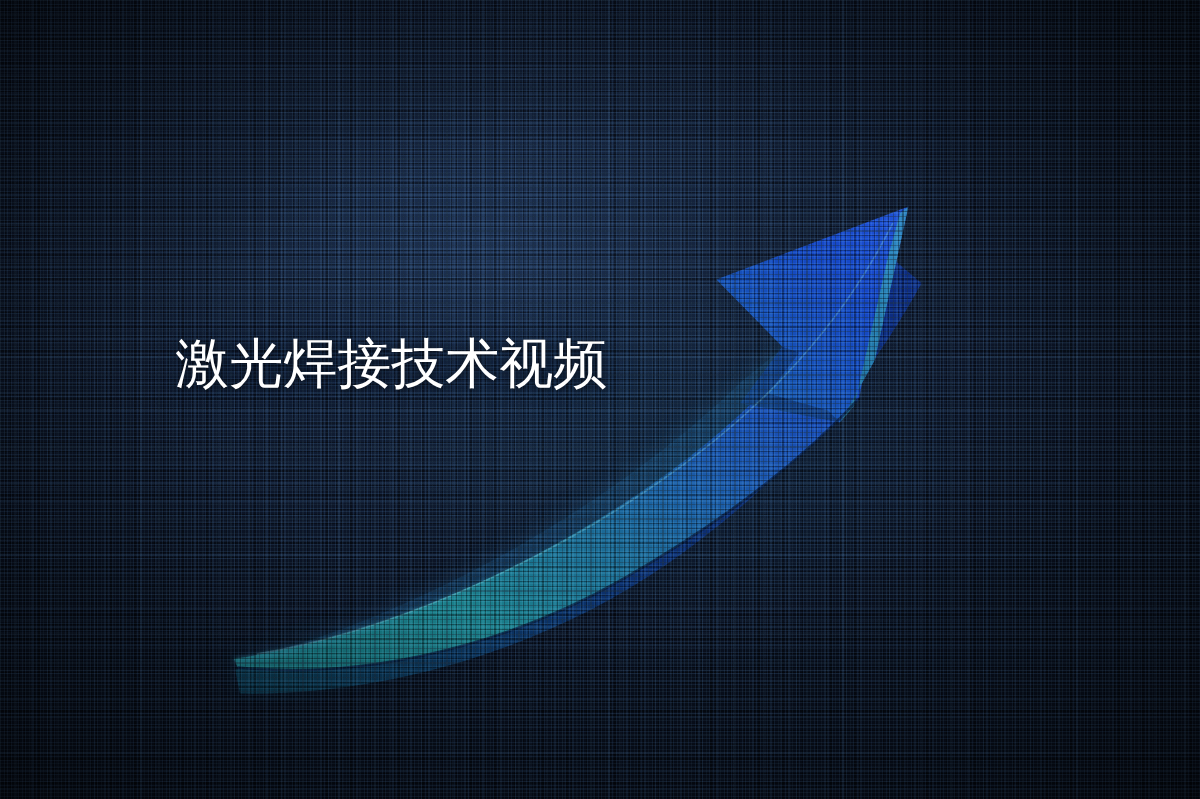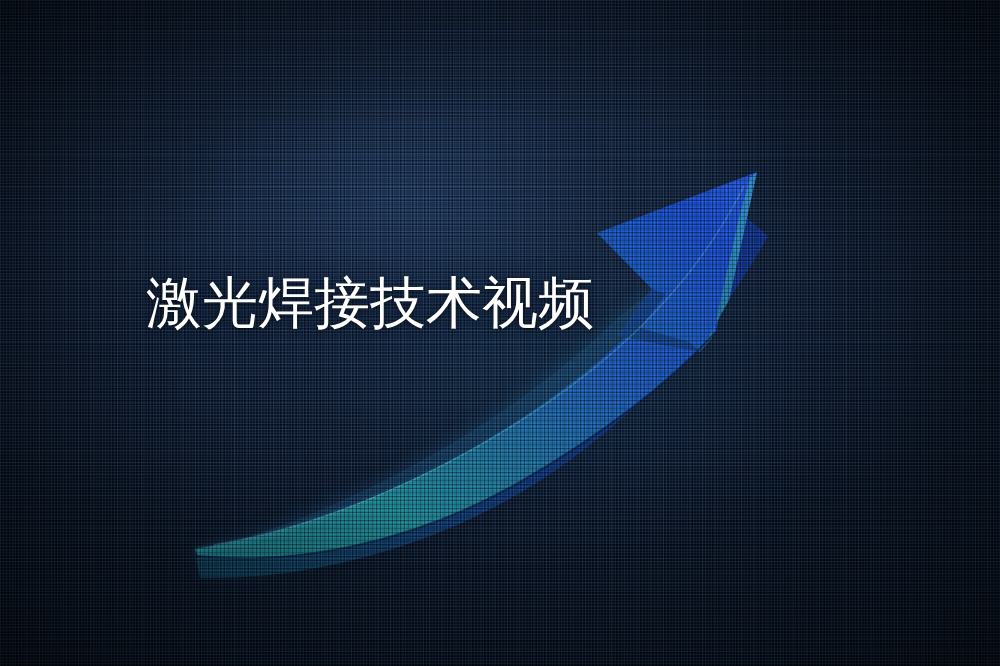--- a/index.html
+++ b/index.html
@@ -82,21 +82,21 @@
       repeating-linear-gradient(to right,  rgba(0,0,0,0.34) 0 1px, rgba(0,0,0,0) 1px 4px),
       repeating-linear-gradient(to bottom, rgba(0,0,0,0.34) 0 1px, rgba(0,0,0,0) 1px 4px);
     pointer-events: none;
   }
 
   
   .headline {
     position: absolute;
     left: 146px;
     top: 274px;
-    font-size: 56px;
+    font-size: 45px;
     line-height: 58px;
     letter-spacing: 0px;
     color: #ffffff;
     font-weight: 400;
     white-space: nowrap;
     text-shadow: 0 1px 5px rgba(0,0,0,0.55), 0 0 22px rgba(10,22,44,0.8);
   }
 </style>
 </head>
 <body>

